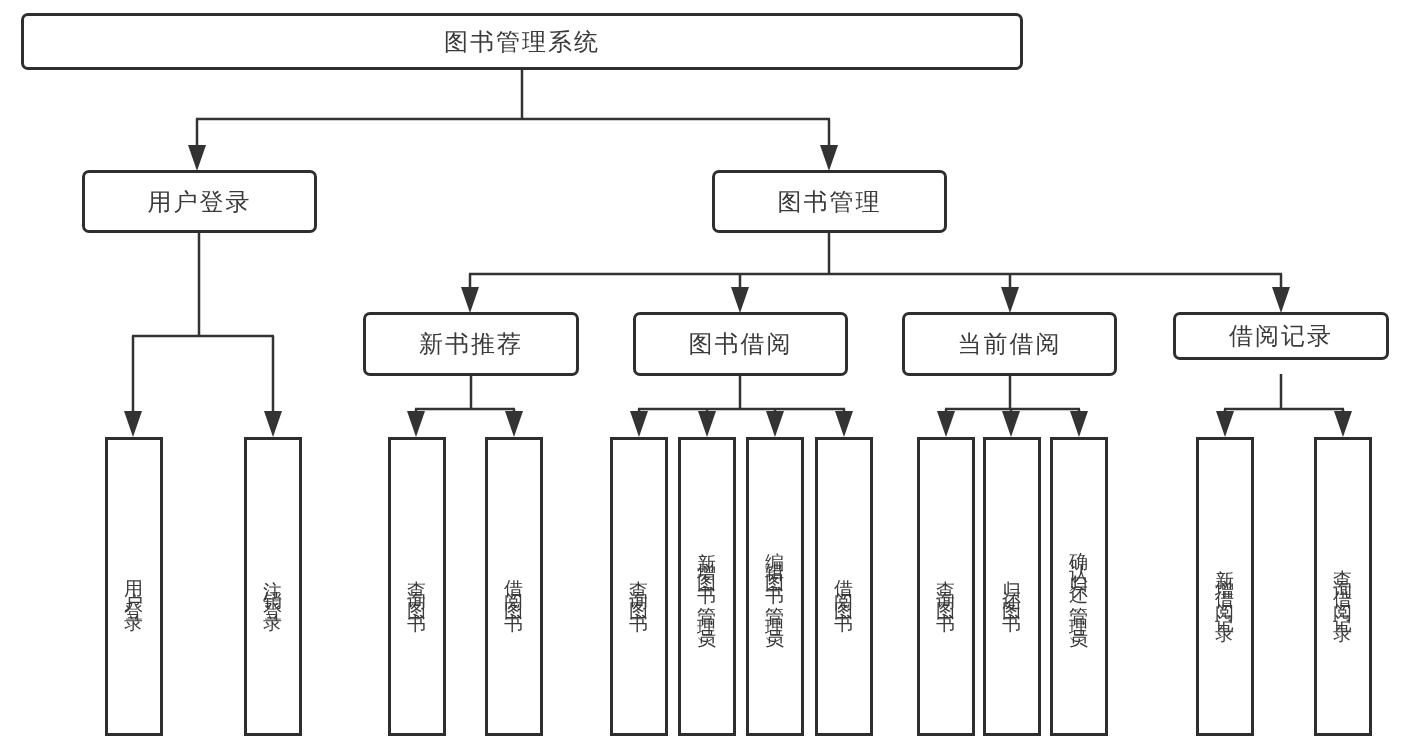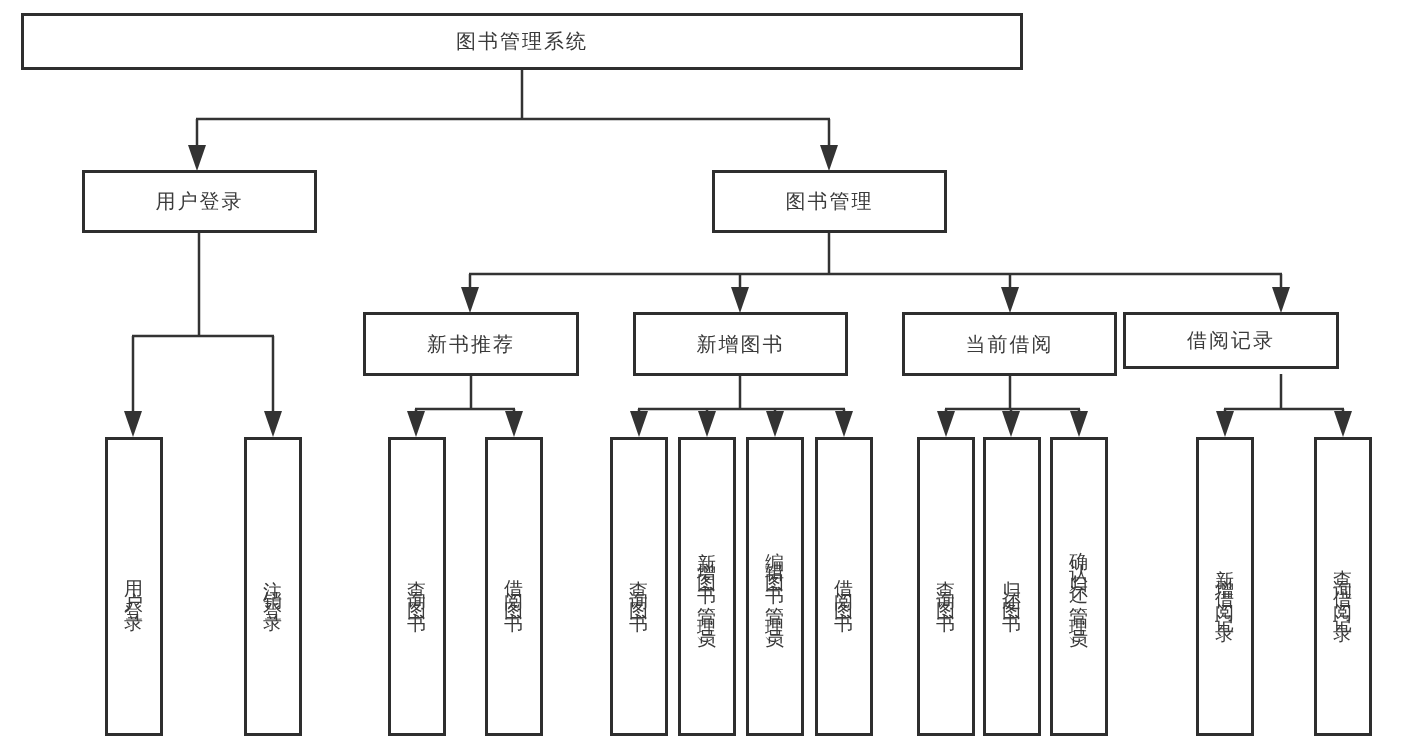--- a/index.html
+++ b/index.html
@@ -18,21 +18,21 @@
     position: absolute;
     box-sizing: border-box;
     background: #ffffff;
     border: 3px solid var(--box_border, #2e2e2e);
     display: flex;
     align-items: center;
     justify-content: center;
     color: var(--node_text, #3a3a3a);
     text-align: center;
   }
-  .h { font-size: 20px; letter-spacing: 2px; }
+  .h { font-size: 24px; letter-spacing: 2px; border-radius: 7px; }
   .v {
     writing-mode: vertical-rl;
     font-size: 19px;
     letter-spacing: 11px;
     line-height: 1;
   }
   .watermark {
     position: absolute;
     left: 1183px;
     top: 715px;
@@ -122,23 +122,23 @@
       <polygon points="1334,411 1352,411 1343,437"></polygon>
     </g>
   </svg>
 
   <div class="node h" style="left:21px; top:13px; width:1002px; height:57px">图书管理系统</div>
 
   <div class="node h" style="left:82px; top:170px; width:235px; height:63px">用户登录</div>
   <div class="node h" style="left:363px; top:312px; width:216px; height:64px">新书推荐</div>
 
   <div class="node h" style="left:712px; top:170px; width:235px; height:63px">图书管理</div>
-  <div class="node h" style="left:633px; top:312px; width:215px; height:64px">新增图书</div>
+  <div class="node h" style="left:633px; top:312px; width:215px; height:64px">图书借阅</div>
   <div class="node h" style="left:902px; top:312px; width:215px; height:64px">当前借阅</div>
-  <div class="node h" style="left:1123px; top:312px; width:216px; height:57px">借阅记录</div>
+  <div class="node h" style="left:1173px; top:312px; width:216px; height:48px">借阅记录</div>
 
   <div class="node v" style="left:105px; top:437px; width:58px; height:299px">用户登录</div>
   <div class="node v" style="left:244px; top:437px; width:58px; height:299px">注销登录</div>
 
   <div class="node v" style="left:388px; top:437px; width:58px; height:299px">查询图书</div>
   <div class="node v" style="left:485px; top:437px; width:58px; height:299px">借阅图书</div>
 
   <div class="node v" style="left:610px; top:437px; width:58px; height:299px">查询图书</div>
   <div class="node v" style="left:678px; top:437px; width:58px; height:299px">新增图书（管理员）</div>
   <div class="node v" style="left:746px; top:437px; width:58px; height:299px">编辑图书（管理员）</div>

